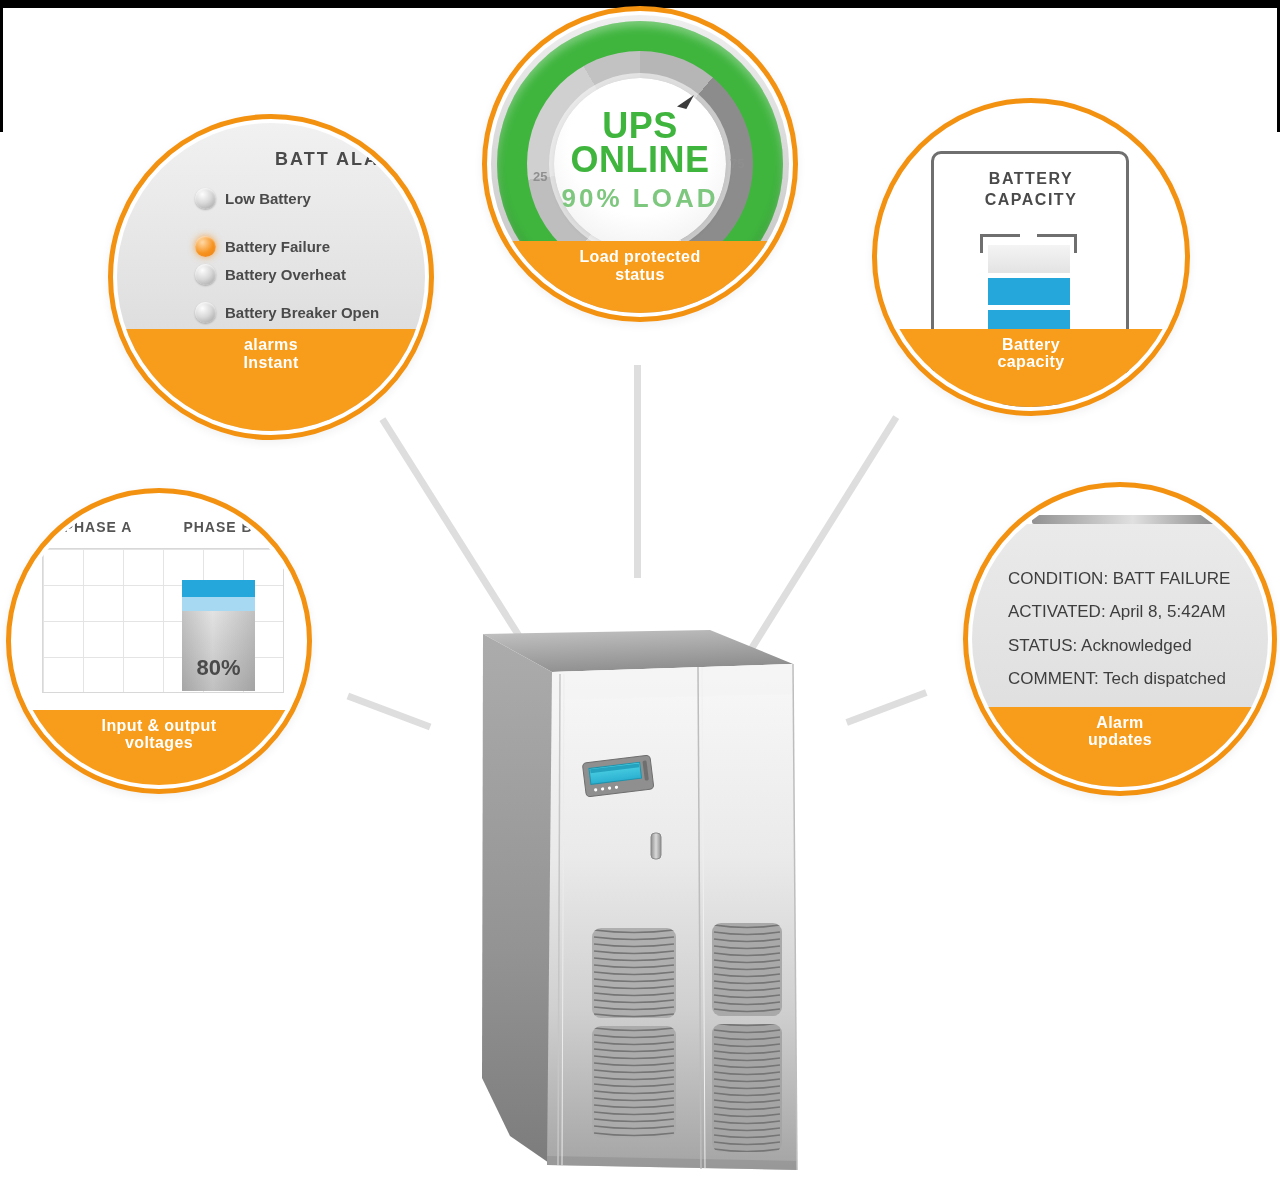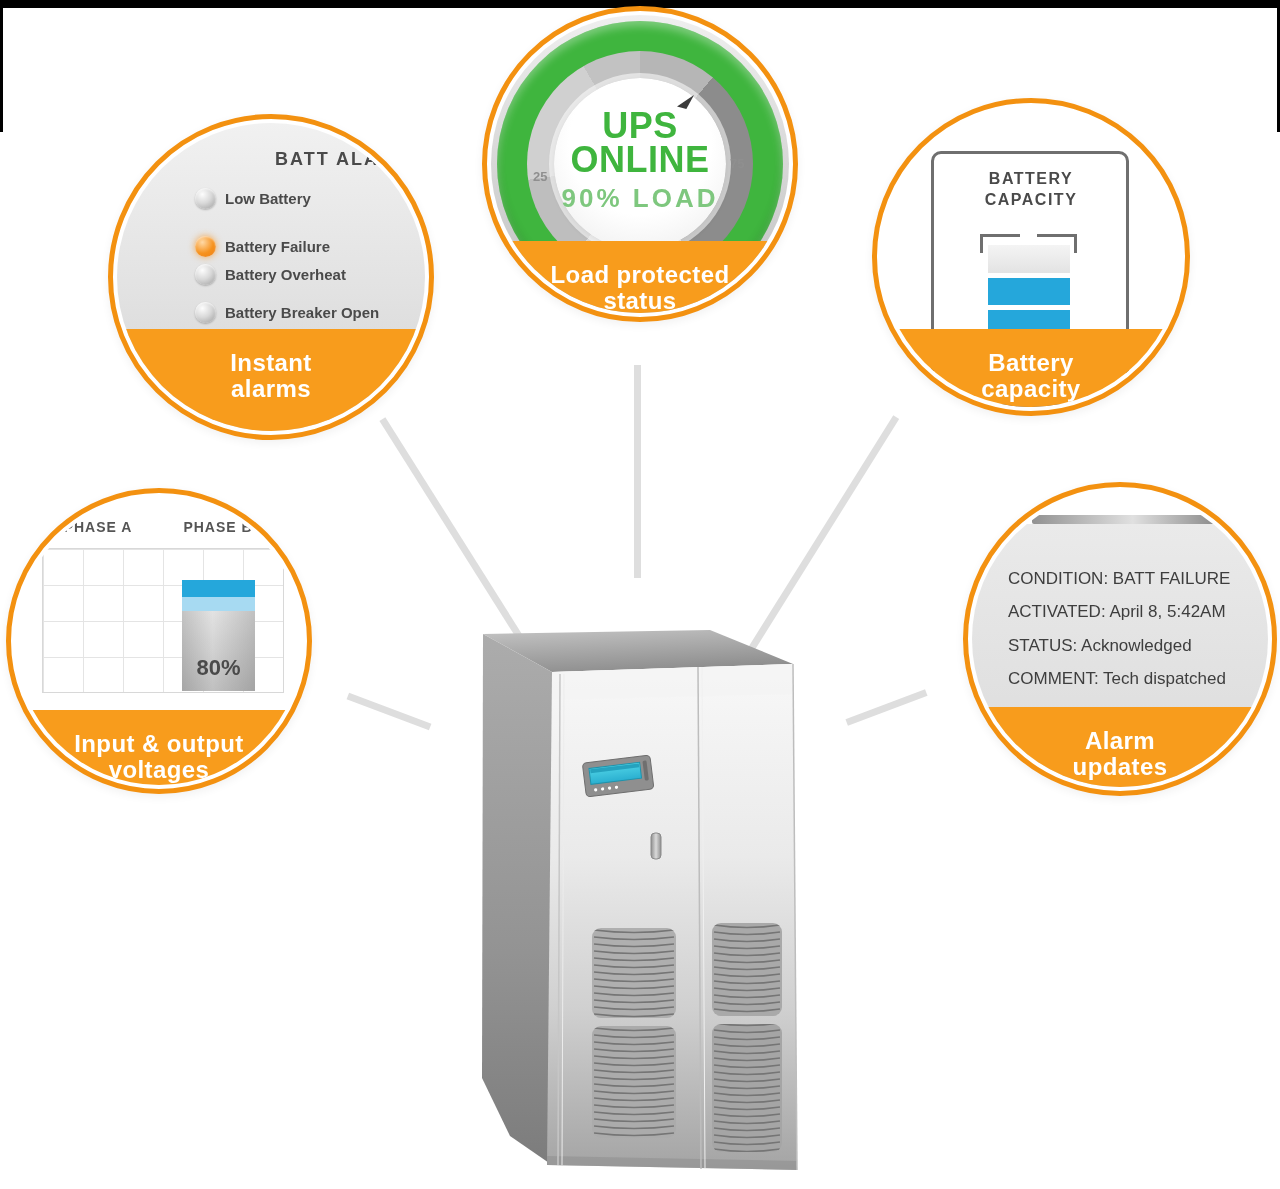--- a/index.html
+++ b/index.html
@@ -11,22 +11,22 @@
   .edge-right{right:0;top:0;width:3px;height:132px;}
 
   
   .link{position:absolute;height:7px;background:#dedede;}
 
   
   .callout{position:absolute;border-radius:50%;box-sizing:border-box;background:#fff;
            border:5px solid var(--c-orange-ring,#F39110);box-shadow:0 3px 10px rgba(0,0,0,.06);}
   .disc{position:absolute;inset:4px;border-radius:50%;overflow:hidden;background:#fff;}
   .band{position:absolute;left:-8px;right:-8px;bottom:-2px;background:var(--c-orange-band,#F89C1C);
-        text-align:center;color:#fff;font-weight:bold;font-size:24px;line-height:1.08;
-        letter-spacing:.4px;padding-top:21px;z-index:5;}
+        text-align:center;color:#fff;font-weight:bold;font-size:16px;line-height:1.08;
+        letter-spacing:.4px;padding-top:7px;z-index:5;}
   .band span{display:block;}
 
   
   .c1-disc{background:linear-gradient(180deg,#F1F1F1 0%,#E2E2E2 55%,#D4D4D4 100%);}
   .c1-title{position:absolute;left:0;right:0;top:26px;text-align:right;color:#4A4A4A;
             font-size:18px;font-weight:600;letter-spacing:2px;}
   .alarm-row{position:absolute;left:78px;display:flex;align-items:center;gap:9px;height:22px;}
   .led{width:21px;height:21px;border-radius:50%;flex:0 0 auto;
        background:radial-gradient(circle at 35% 30%,#fdfdfd,#d9d9d9 45%,#b3b3b3 78%,#9e9e9e);
        box-shadow:inset 0 1px 2px rgba(255,255,255,.8),0 1px 2px rgba(0,0,0,.25);}
@@ -119,22 +119,22 @@
       </div>
       <div class="alarm-row" style="top:140px;">
         <span class="led" data-state="off"></span>
         <span class="alarm-label">Battery Overheat</span>
       </div>
       <div class="alarm-row" style="top:178px;text-align:right;">
         <span class="led" data-state="off"></span>
         <span class="alarm-label">Battery Breaker Open</span>
       </div>
       <div class="band" style="top:67%;">
+        <span>alarms</span>
         <span>Instant</span>
-        <span>alarms</span>
       </div>
     </div>
   </div>
 
   <div class="callout" style="left:482px;top:6px;width:316px;height:316px;">
     <div class="disc c2-disc">
       <div class="ring-green"></div>
       <div class="ring-gauge"></div>
       <div class="gauge-inner"></div>
       <div class="gauge-tick" style="left:42px;top:124px;margin-top:30px;">25</div>

